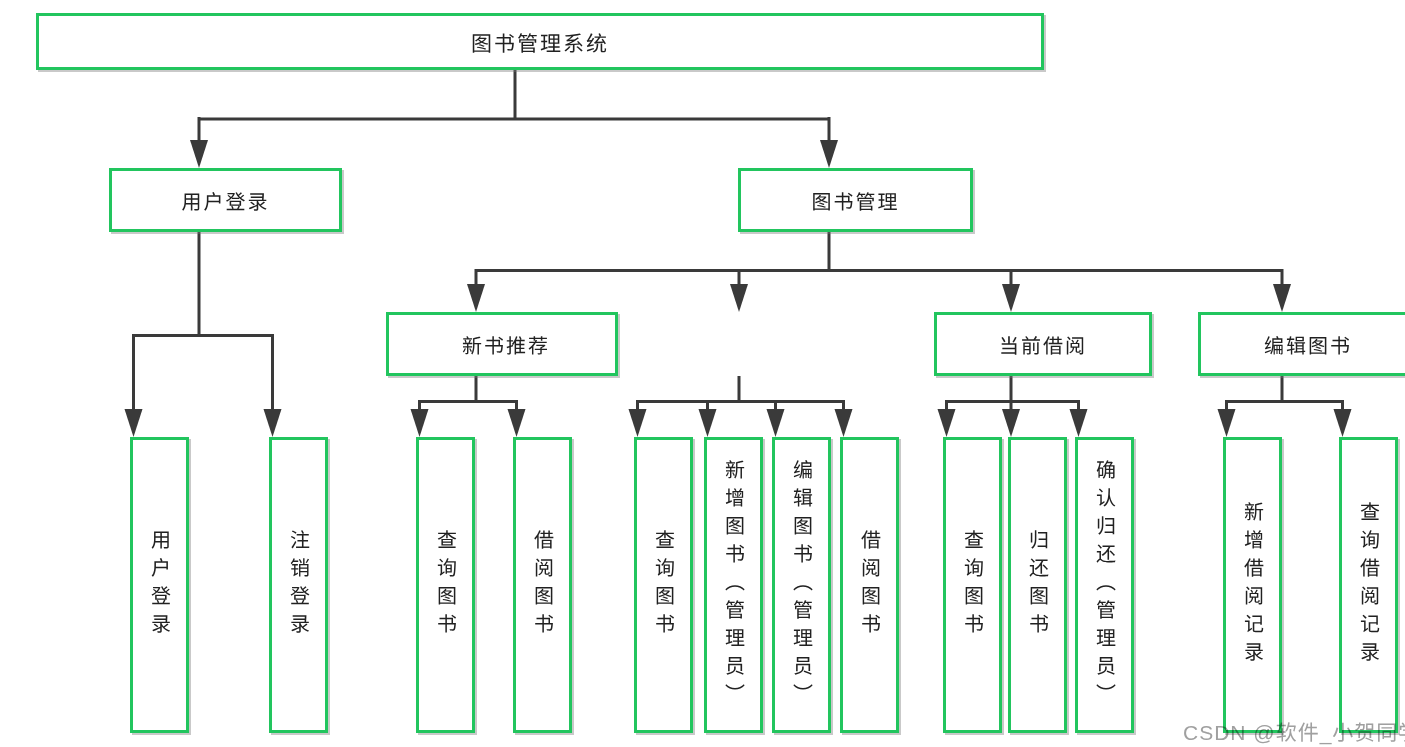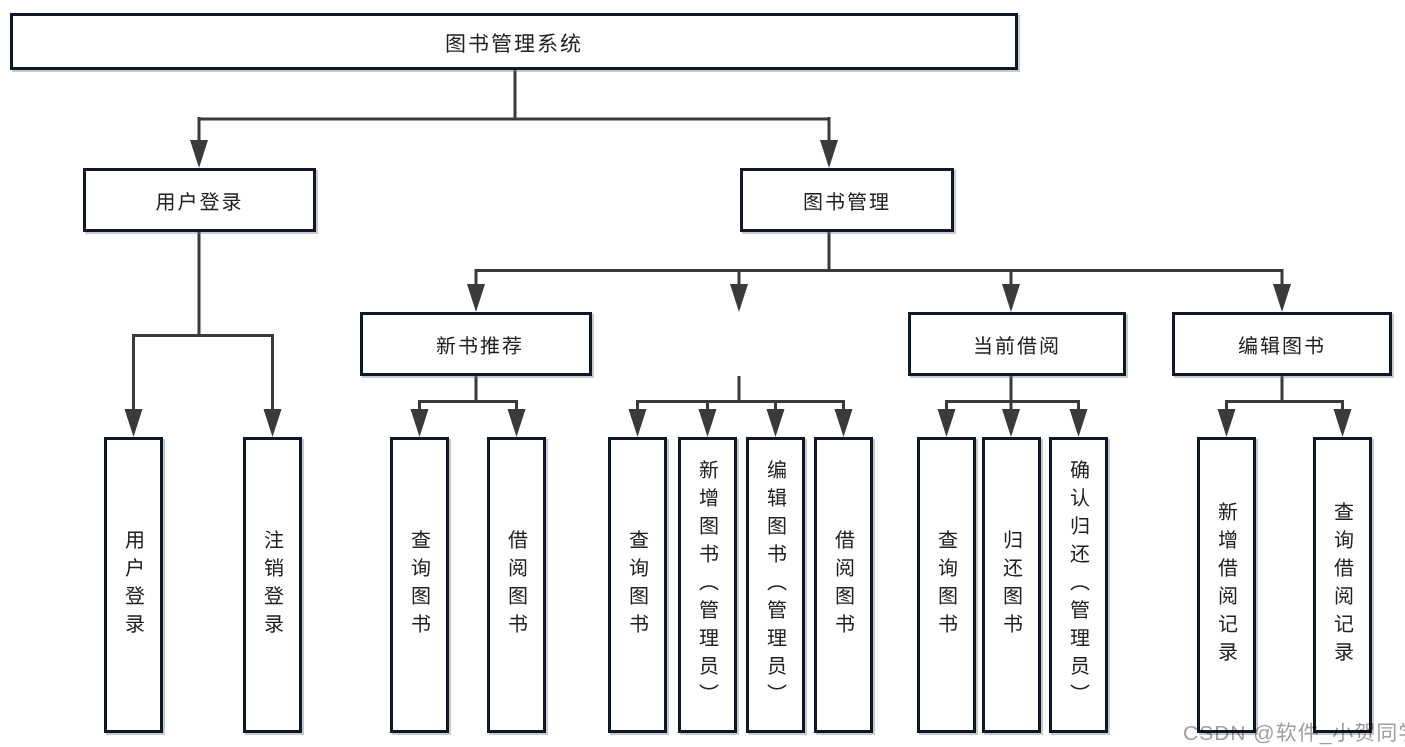--- a/index.html
+++ b/index.html
@@ -19,44 +19,45 @@
     position: absolute;
     left: 0;
     top: 0;
     width: 1405px;
     height: 747px;
     pointer-events: none;
   }
   .node {
     position: absolute;
     box-sizing: border-box;
-    border: 3px solid #0f172a;
+    border: 3px solid #22c55e;
     background: #ffffff;
     color: #212121;
     display: flex;
     align-items: center;
     justify-content: center;
     font-size: 20px;
     letter-spacing: 2px;
     box-shadow: 2px 2px 0 rgba(120,120,120,0.4);
     white-space: nowrap;
+    margin-left: 26px;
   }
   .node.root { font-size: 21px; }
   .node.leaf {
     writing-mode: vertical-rl;
     text-orientation: mixed;
     font-size: 20px;
     letter-spacing: 8px;
     white-space: normal;
     line-height: 1;
   }
   
   .n-root            { left: 10px;   top: 13px;  width: 1008px; height: 57px; }
   .n-user-login      { left: 83px;   top: 168px; width: 233px;  height: 64px; }
-  .n-book-mgmt       { left: 740px;  top: 168px; width: 214px;  height: 64px; }
+  .n-book-mgmt       { left: 712px;  top: 168px; width: 235px;  height: 64px; }
   .n-new-book        { left: 360px;  top: 312px; width: 232px;  height: 64px; padding-left: 8px; }
   .n-book-borrow     { left: 630px;  top: 312px; width: 218px;  height: 64px; }
   .n-current-borrow  { left: 908px;  top: 312px; width: 218px;  height: 64px; }
   .n-borrow-record   { left: 1172px; top: 312px; width: 220px;  height: 64px; }
   .leaf { top: 437px; width: 59px; height: 296px; }
   .l-1  { left: 104px; }
   .l-2  { left: 243px; }
   .l-3  { left: 390px; }
   .l-4  { left: 487px; }
   .l-5  { left: 608px; }

